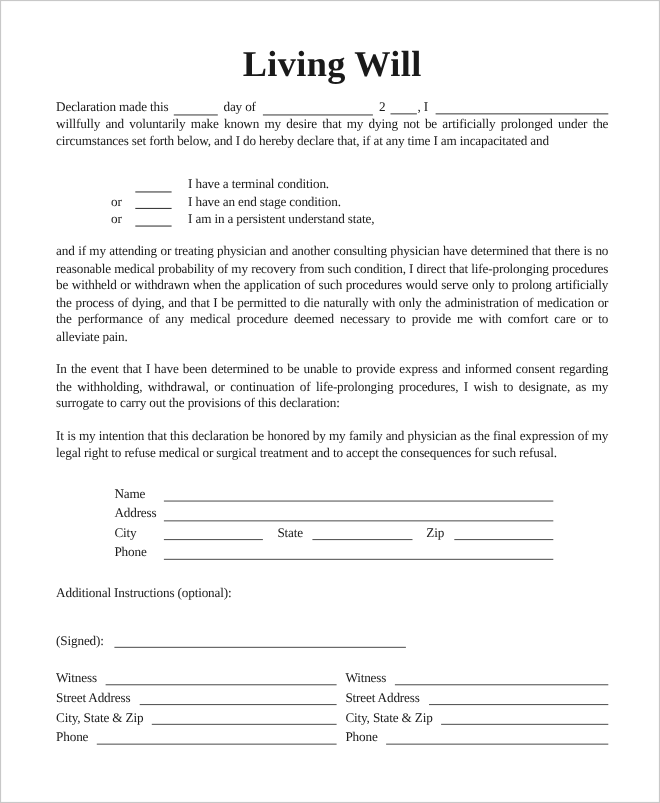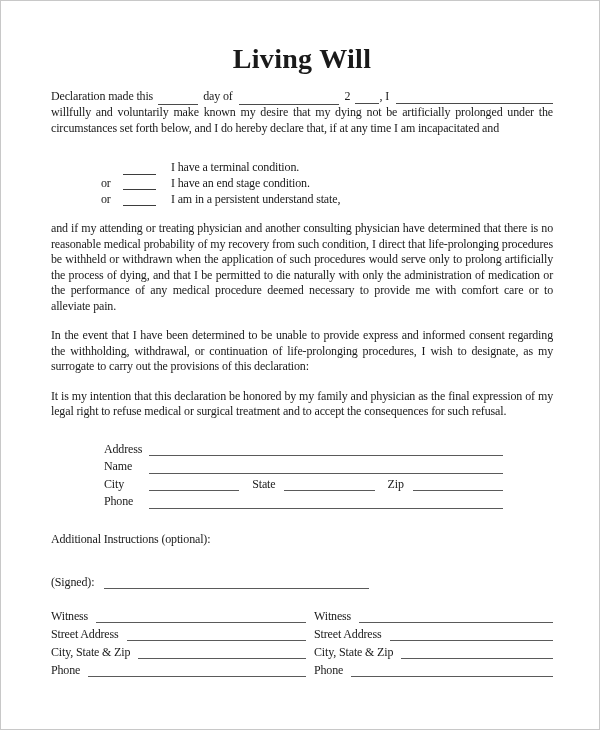--- a/index.html
+++ b/index.html
@@ -6,24 +6,24 @@
   .page {
     width:600px; height:730px; box-sizing:border-box;
     background:#ffffff; border:1px solid #c8c8c8;
     padding:42px 46px 10px 50px; overflow:hidden;
     font-family:"Liberation Serif", serif;
     color:#1a1a1a; font-size:12px; line-height:15.5px;
     letter-spacing:-0.15px;
   }
   .title {
     margin:0 0 14px 0; text-align:center;
-    font-size:28px; line-height:32px; font-weight:700; letter-spacing:0.3px;
+    font-size:33px; line-height:32px; font-weight:700; letter-spacing:0.3px;
   }
   .body-text { margin:14px 0 0 0; text-align:justify; }
-  .intro-line { display:flex; align-items:center; height:16px; white-space:nowrap; }
+  .intro-line { display:flex; align-items:flex-end; height:16px; white-space:nowrap; }
   .intro-rest { margin-top:0; }
   .blank, .fline { display:inline-block; border-bottom:1.5px solid #4a4a4a; height:11px; align-self:flex-end; margin-bottom:1px; }
   .b-day   { width:40px;  margin:0 5px; }
   .b-month { width:100px; margin:0 6px; }
   .b-year  { width:24px;  margin-left:5px; }
   .b-name  { flex:1; margin-left:7px; }
 
   .conditions { margin-top:24px; }
   .cond-row { display:flex; align-items:flex-end; height:15.7px; margin-left:50px; white-space:nowrap; }
   .cond-or { width:22px; }
@@ -88,25 +88,25 @@
   </div>
 
   <p class="body-text">and if my attending or treating physician and another consulting physician have determined that there is no reasonable medical probability of my recovery from such condition, I direct that life-prolonging procedures be withheld or withdrawn when the application of such procedures would serve only to prolong artificially the process of dying, and that I be permitted to die naturally with only the administration of medication or the performance of any medical procedure deemed necessary to provide me with comfort care or to alleviate pain.</p>
 
   <p class="body-text">In the event that I have been determined to be unable to provide express and informed consent regarding the withholding, withdrawal, or continuation of life-prolonging procedures, I wish to designate, as my surrogate to carry out the provisions of this declaration:</p>
 
   <p class="body-text">It is my intention that this declaration be honored by my family and physician as the final expression of my legal right to refuse medical or surgical treatment and to accept the consequences for such refusal.</p>
 
   <div class="surrogate">
     <div class="s-row">
-      <span class="s-label">Address</span>
+      <span class="s-label">Name</span>
       <span class="fline"></span>
     </div>
     <div class="s-row">
-      <span class="s-label">Name</span>
+      <span class="s-label">Address</span>
       <span class="fline"></span>
     </div>
     <div class="s-row">
       <span class="s-label">City</span>
       <span class="fline"></span>
       <span class="s-mid">State</span>
       <span class="fline state-blank"></span>
       <span class="s-mid">Zip</span>
       <span class="fline zip-blank"></span>
     </div>

